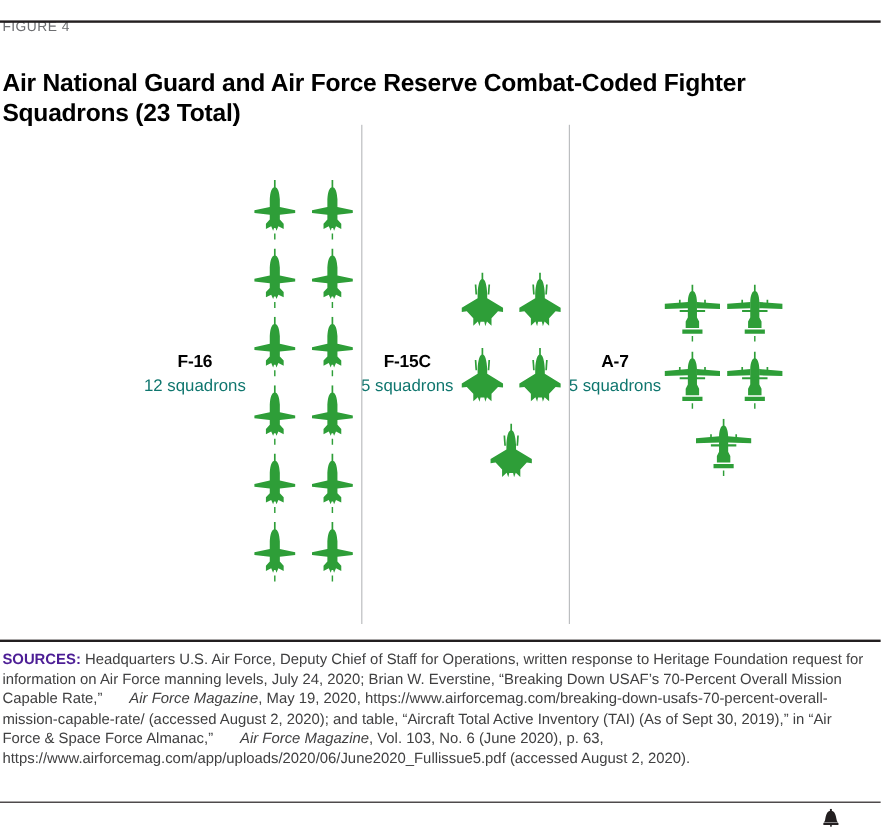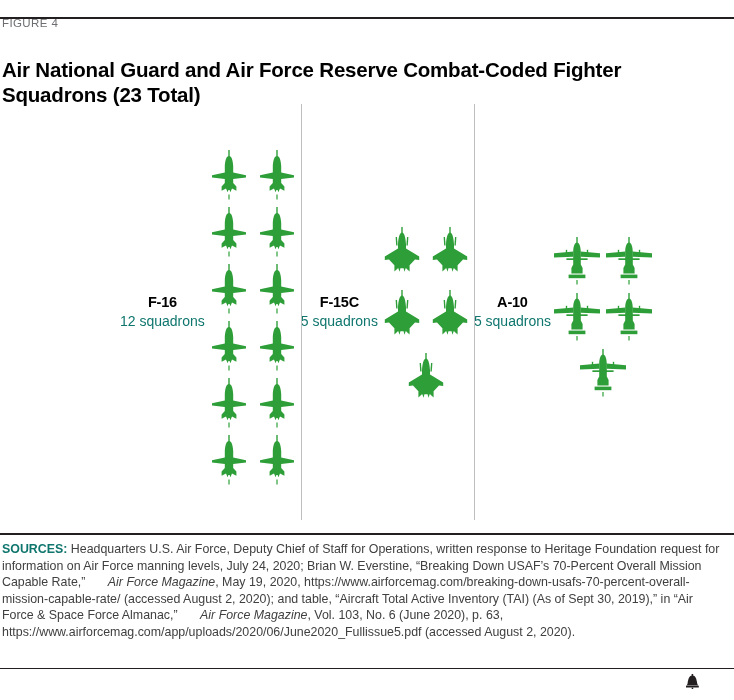--- a/index.html
+++ b/index.html
@@ -135,21 +135,21 @@
     position: absolute;
     top: 541px;
     left: 2px;
     width: 722px;
     font-size: 12.4px;
     line-height: 16.6px;
     color: #404041;
     text-align: left;
   }
   .sources b {
-    color: #0f766e;
+    color: #4c1d95;
     font-weight: bold;
   }
   .sources i { font-style: italic; margin-left: 19px; }
 
   
   .rule-footer {
     position: absolute;
     top: 668px;
     left: 0;
     width: 734px;
@@ -321,21 +321,21 @@
               <path d="M13.6 10.0 L15.0 10.0 L15.6 18.5 L14.2 18.5 Z" fill="#2E9E38"></path>
               <path d="M25.0 10.0 L26.4 10.0 L25.8 18.5 L24.4 18.5 Z" fill="#2E9E38"></path>
             </svg>
           </div>
         </div>
     </div>
 
 
     <div class="col">
       <div class="col-head">
-        <div class="col-name">A-10</div>
+        <div class="col-name">A-7</div>
         <div class="col-sub">5 squadrons</div>
       </div>
       <div class="icon-grid grid-a10">
           <div class="icon-cell">
             <svg width="48" height="48" viewBox="0 0 48 48">
               <path d="M23.3 0 L24.7 0 L24.7 8.5 L23.3 8.5 Z" fill="#2E9E38"></path>
               <path d="M24 5.5 C21.6 5.5 20.4 9.5 20.2 14.5 L20.2 27.5 L18.4 31.0 L18.4 36.4 L29.6 36.4 L29.6 31.0 L27.8 27.5 L27.8 14.5 C27.6 9.5 26.4 5.5 24 5.5 Z" fill="#2E9E38"></path>
               <path d="M1.0 16.2 L20.4 14.6 L20.4 19.8 L1.0 20.4 Z" fill="#2E9E38"></path>
               <path d="M47.0 16.2 L27.6 14.6 L27.6 19.8 L47.0 20.4 Z" fill="#2E9E38"></path>
               <path d="M12.8 12.8 L14.2 12.8 L14.2 16.0 L12.8 16.0 Z" fill="#2E9E38"></path>

